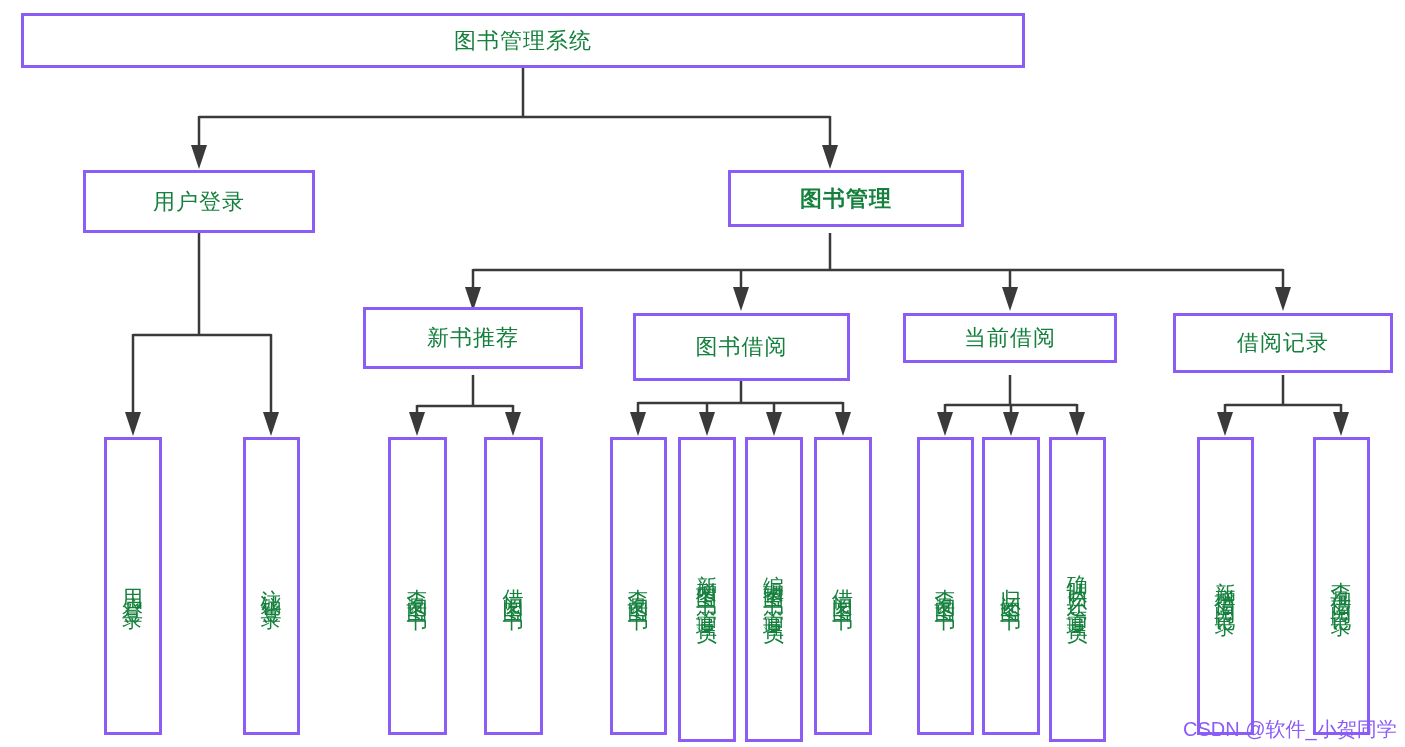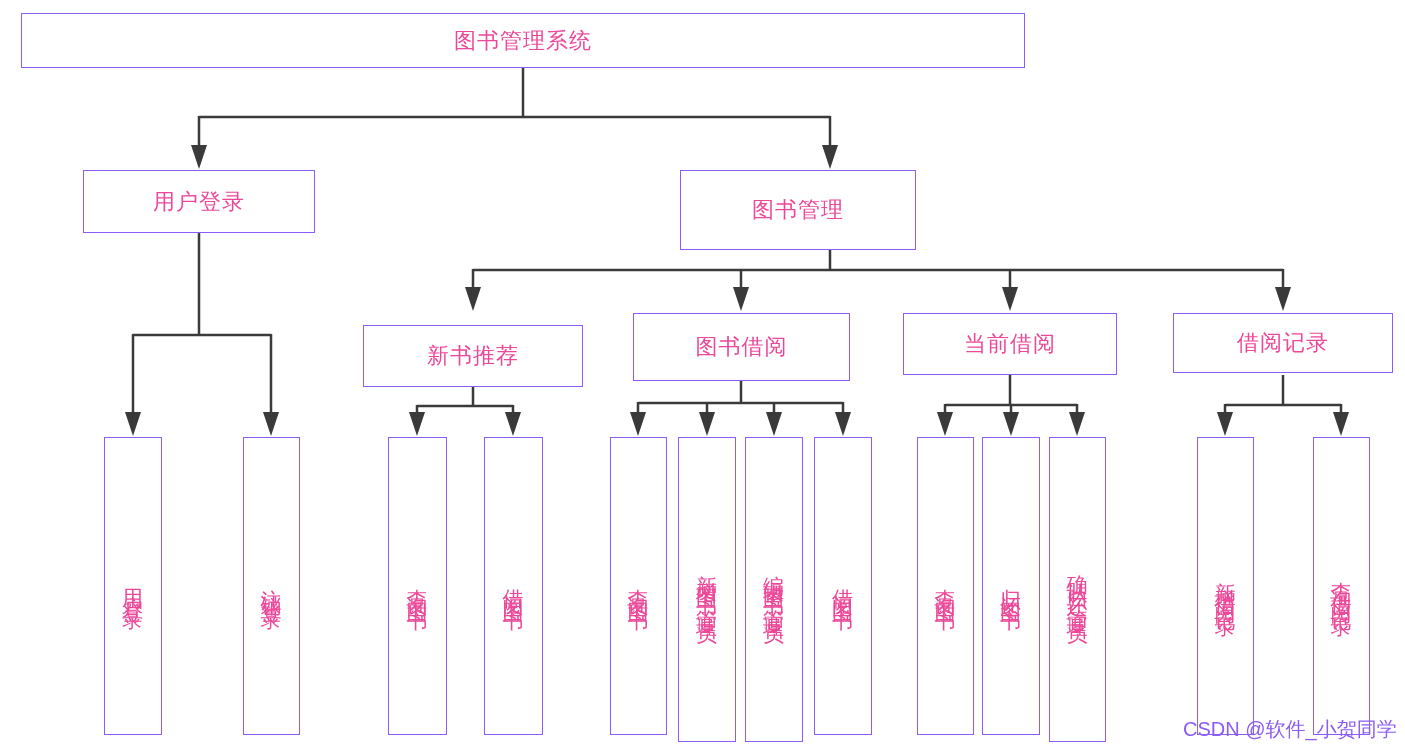--- a/index.html
+++ b/index.html
@@ -18,47 +18,47 @@
   svg.connectors {
     position: absolute;
     left: 0; top: 0;
     width: 1405px;
     height: 747px;
     pointer-events: none;
   }
   .box {
     position: absolute;
     box-sizing: border-box;
-    border: 1px solid #8b5cf6;
+    border: 3px solid #8b5cf6;
     background: #ffffff;
-    color: #ec4899;
+    color: #15803d;
     display: flex;
     align-items: center;
     justify-content: center;
     z-index: 2;
   }
   .box.h {
     font-size: 22px;
     letter-spacing: 1px;
     white-space: nowrap;
   }
   .box.v {
     writing-mode: vertical-rl;
     text-orientation: mixed;
     font-size: 21px;
     letter-spacing: 7px;
     line-height: 1;
   }
   
   .n-root          { left: 21px;   top: 13px;  width: 1004px; height: 55px; }
   .n-user-login    { left: 83px;   top: 170px; width: 232px;  height: 63px; }
-  .n-book-mgmt     { left: 680px;  top: 170px; width: 236px;  height: 80px; }
-  .n-new-book      { left: 363px;  top: 325px; width: 220px;  height: 62px; }
+  .n-book-mgmt     { left: 728px;  top: 170px; width: 236px;  height: 57px; font-weight: bold; }
+  .n-new-book      { left: 363px;  top: 307px; width: 220px;  height: 62px; }
   .n-book-borrow   { left: 633px;  top: 313px; width: 217px;  height: 68px; }
-  .n-cur-borrow    { left: 903px;  top: 313px; width: 214px;  height: 62px; }
+  .n-cur-borrow    { left: 903px;  top: 313px; width: 214px;  height: 50px; }
   .n-borrow-rec    { left: 1173px; top: 313px; width: 220px;  height: 60px; }
   .n-a1 { left: 104px;  top: 437px; width: 58px; height: 298px; }
   .n-a2 { left: 243px;  top: 437px; width: 57px; height: 298px; }
   .n-b1 { left: 388px;  top: 437px; width: 59px; height: 298px; }
   .n-b2 { left: 484px;  top: 437px; width: 59px; height: 298px; }
   .n-c1 { left: 610px;  top: 437px; width: 57px; height: 298px; }
   .n-c2 { left: 678px;  top: 437px; width: 58px; height: 305px; }
   .n-c3 { left: 745px;  top: 437px; width: 58px; height: 305px; }
   .n-c4 { left: 814px;  top: 437px; width: 58px; height: 298px; }
   .n-d1 { left: 917px;  top: 437px; width: 57px; height: 298px; }

